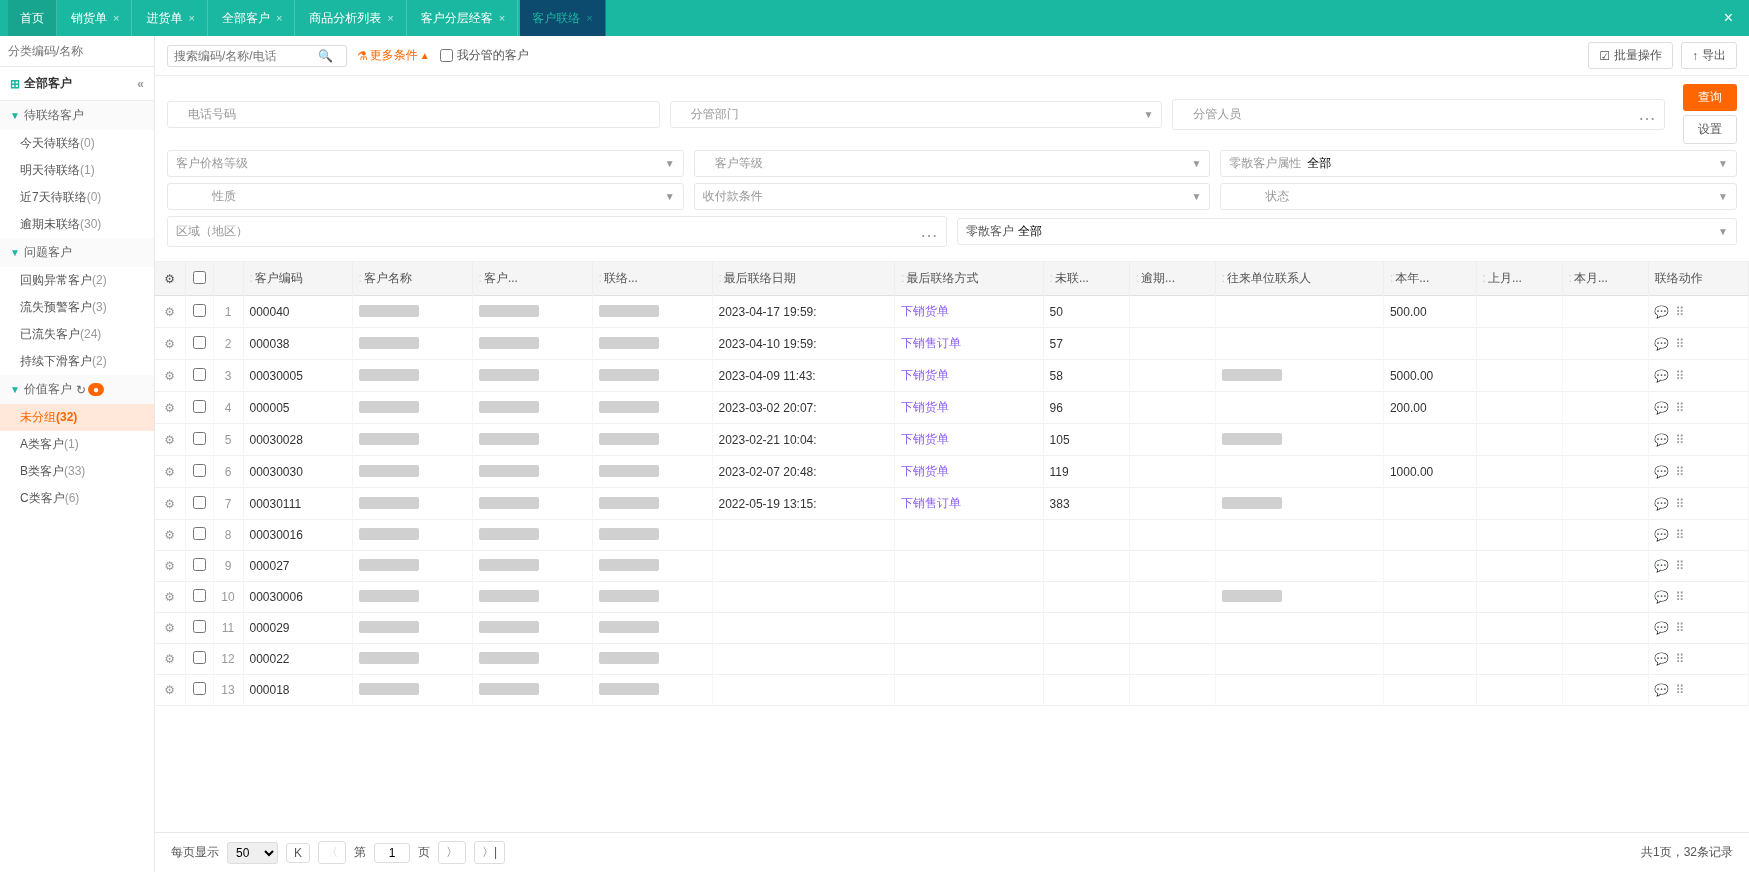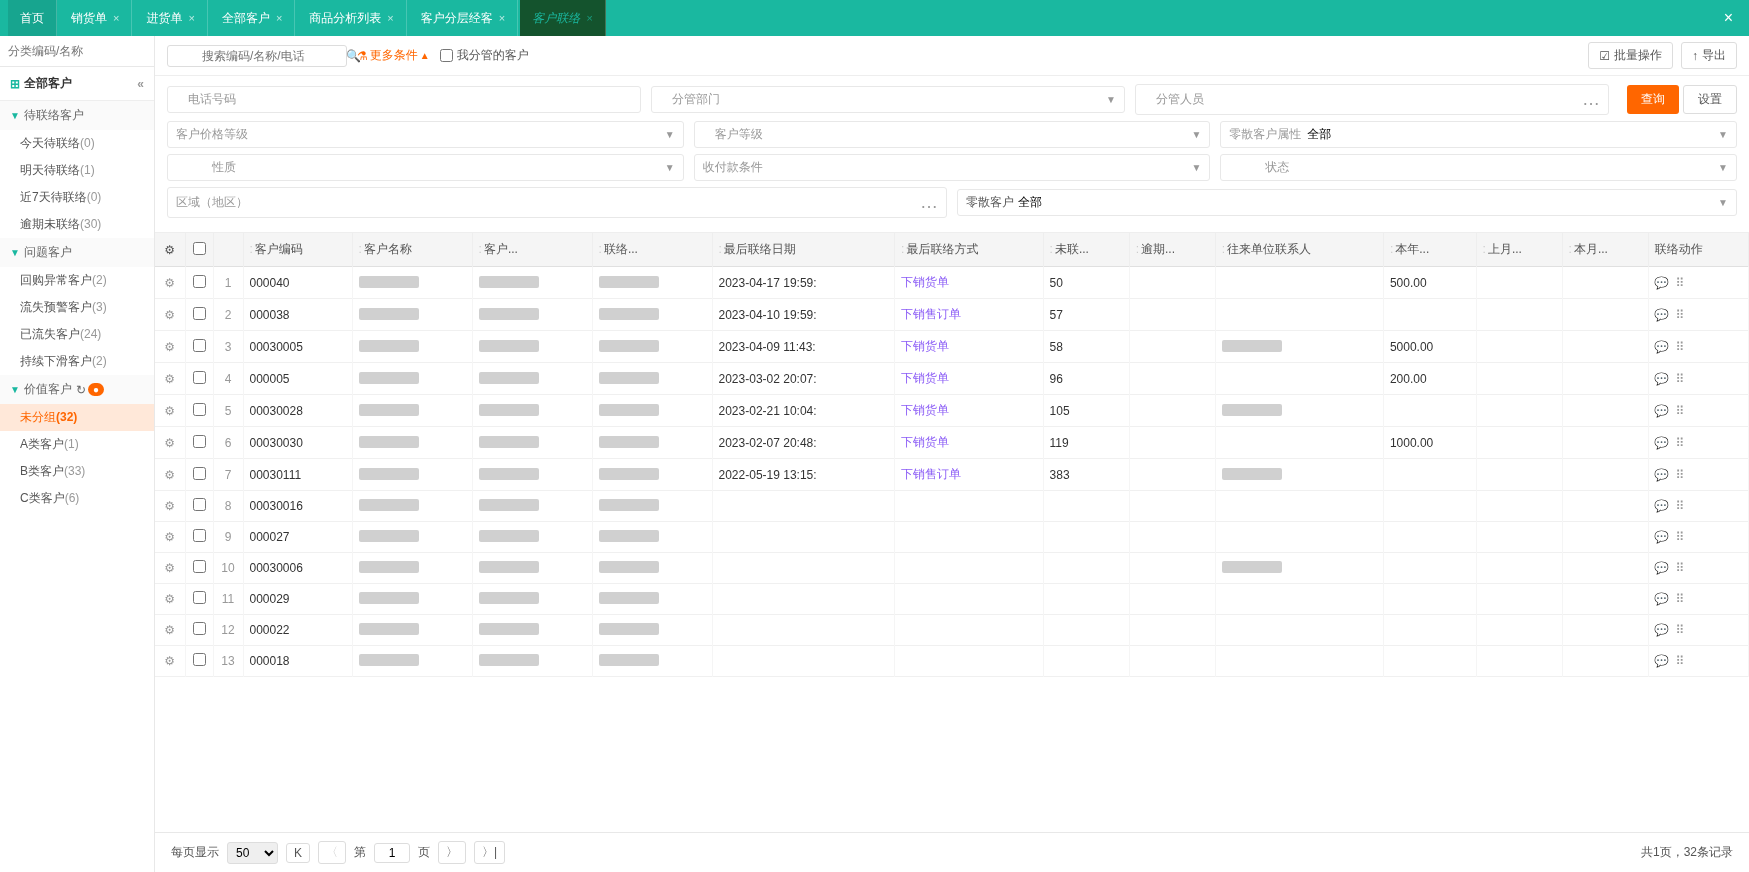--- a/index.html
+++ b/index.html
@@ -19,21 +19,21 @@
       padding: 0 12px;
       display: flex;
       align-items: center;
       color: #fff;
       cursor: pointer;
       white-space: nowrap;
       font-size: 13px;
       border-right: 1px solid rgba(255,255,255,0.2);
     }
     .nav-tab.home { background: rgba(0,0,0,0.1); }
-    .nav-tab.active { background: #14532d; color: #1ab8a0; font-style: italic; }
+    .nav-tab.active { background: #0c4a6e; color: #1ab8a0; }
     .nav-tab .close-x { margin-left: 6px; font-size: 11px; opacity: 0.7; }
     .nav-close-all {
       margin-left: auto;
       color: #fff;
       cursor: pointer;
       font-size: 16px;
       padding: 0 8px;
     }
 
     
@@ -124,21 +124,20 @@
       padding: 3px 6px;
       width: 180px;
       gap: 4px;
     }
     .filter-search-box input {
       border: none;
       outline: none;
       font-size: 12px;
       width: 140px;
       color: #999;
-      margin-left: 28px;
     }
     .more-conditions {
       color: #f60;
       cursor: pointer;
       display: flex;
       align-items: center;
       gap: 2px;
     }
     .my-customers {
       display: flex;
@@ -218,21 +217,21 @@
       cursor: pointer;
     }
     .adv-filter-item .more-btn {
       color: #999;
       font-size: 18px;
       cursor: pointer;
       margin-left: auto;
     }
     .adv-filter-actions {
       display: flex;
-      flex-direction: row;
+      flex-direction: column;
       gap: 4px;
       margin-left: 8px;
     }
     .btn-query {
       background: #f60;
       color: #fff;
       border: none;
       padding: 5px 14px;
       border-radius: 3px;
       cursor: pointer;

